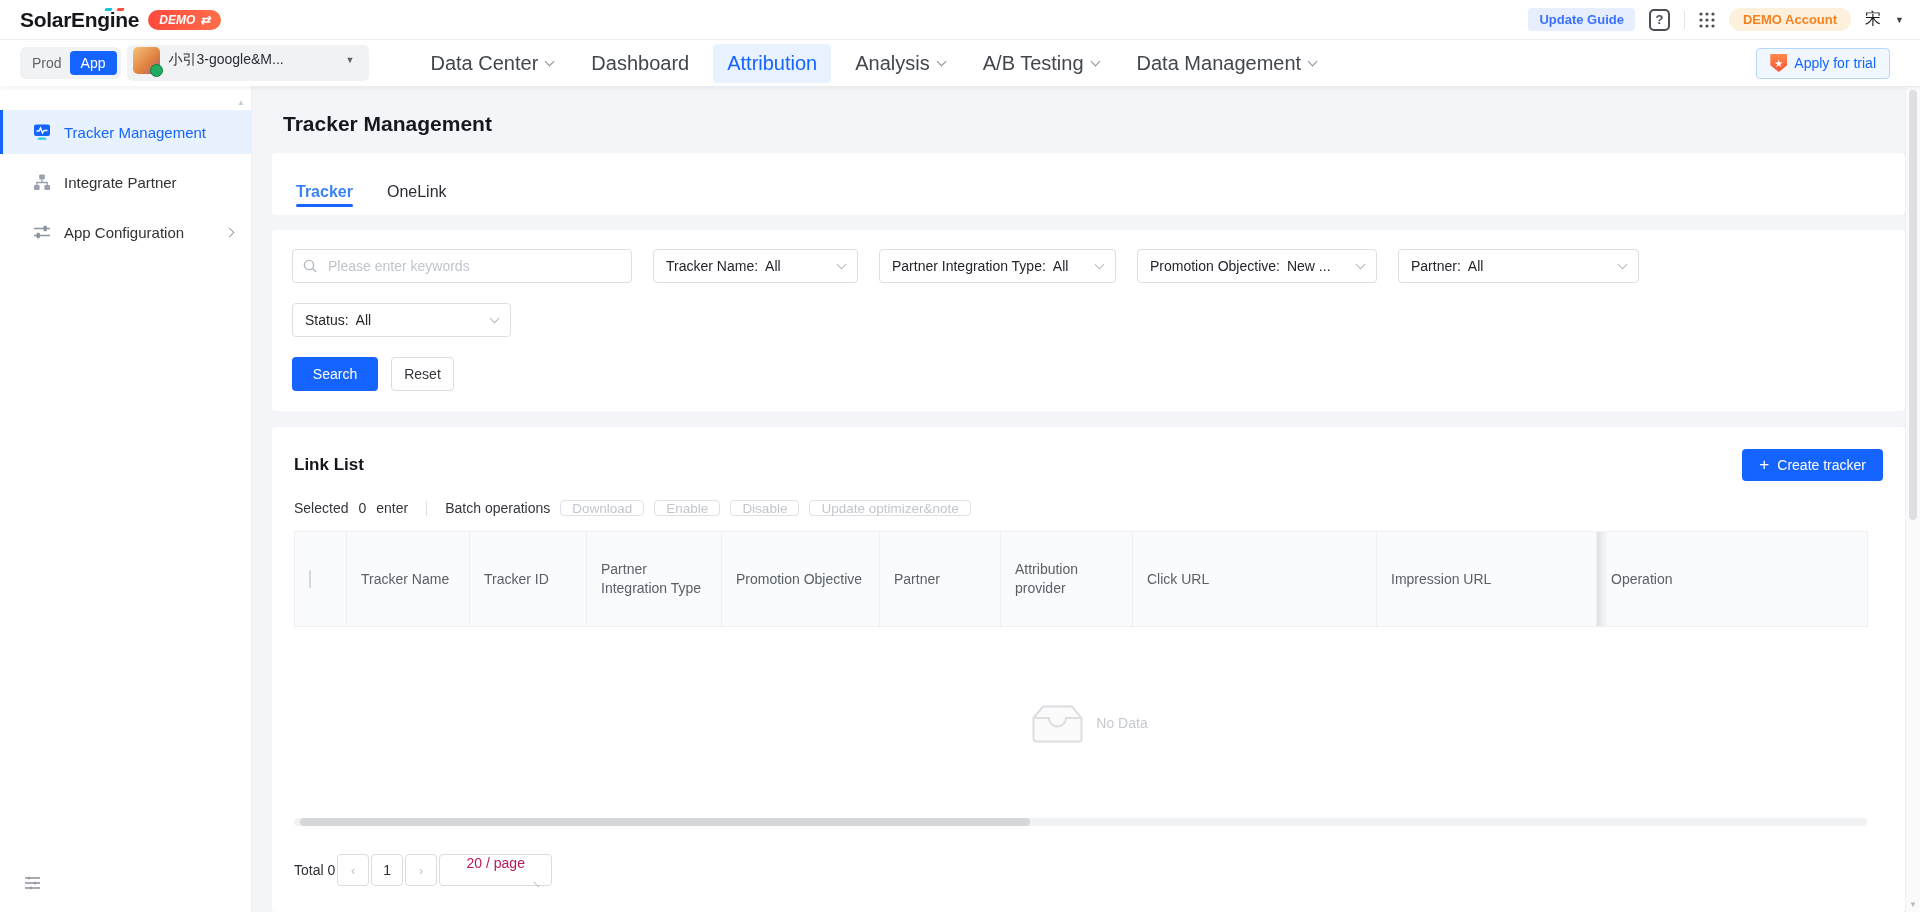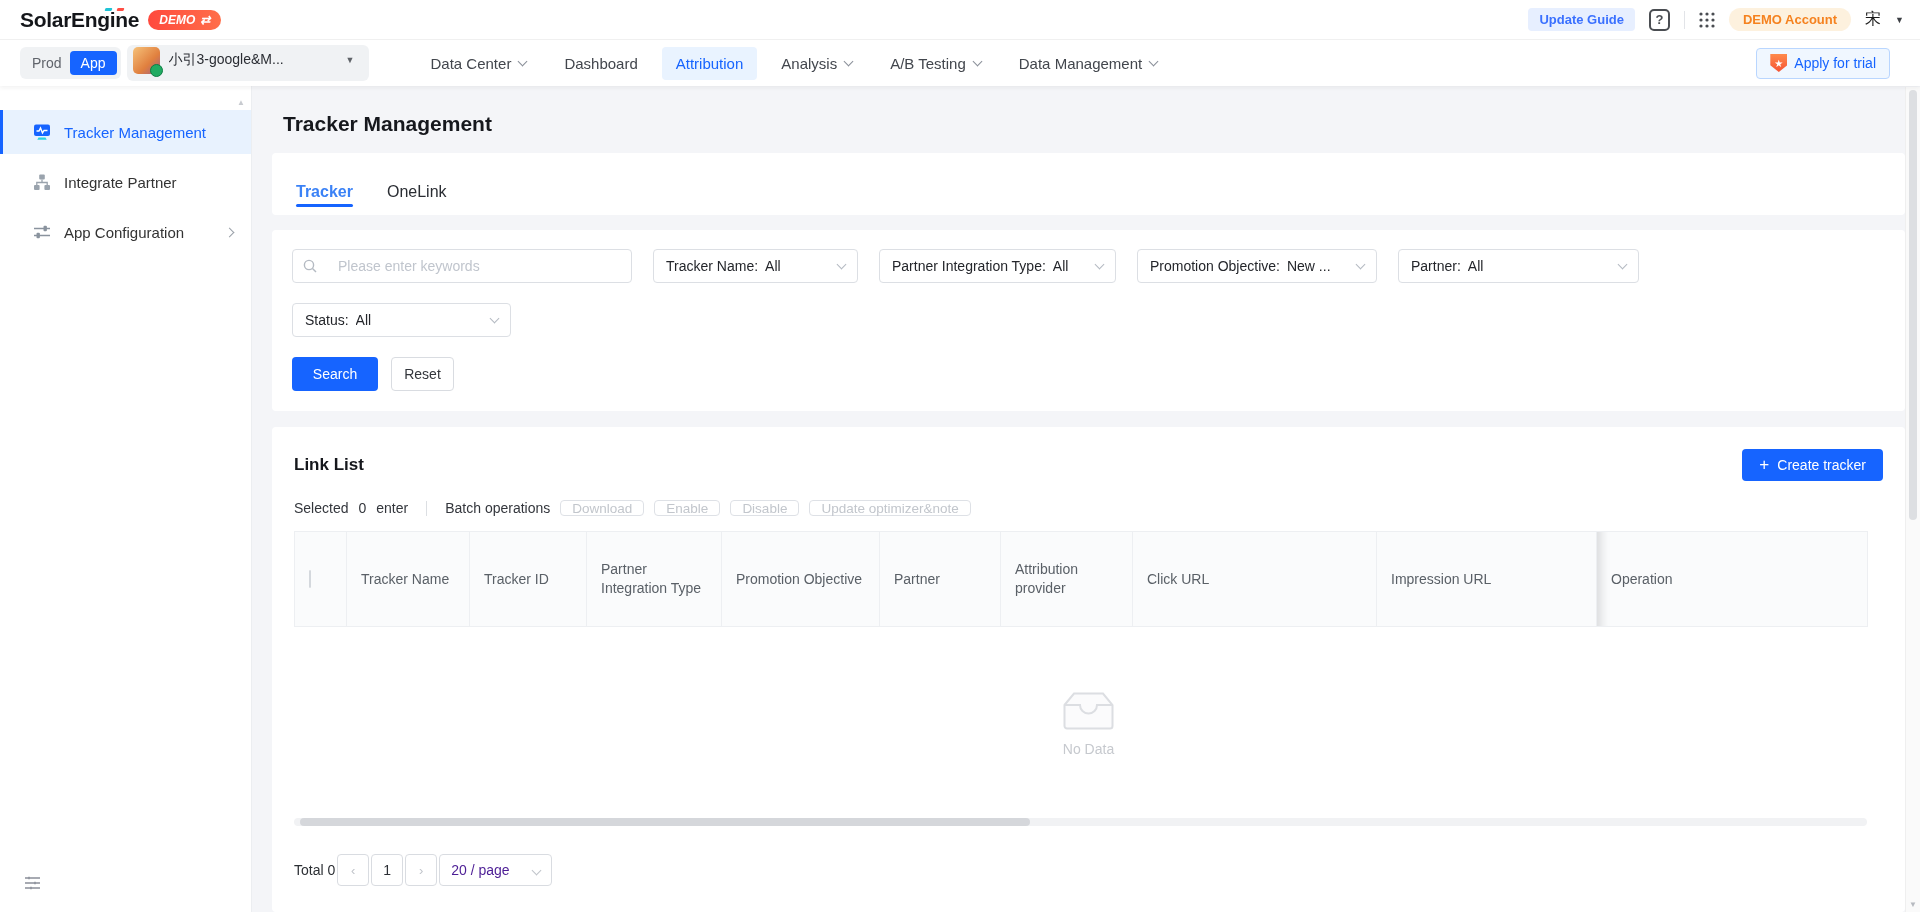--- a/index.html
+++ b/index.html
@@ -25,21 +25,21 @@
   
   .navbar { height:46px; background:#fff; display:flex; align-items:center; padding:0 24px 0 20px; box-shadow:0 2px 4px rgba(31,35,41,.06); position:relative; z-index:20; }
   .env-toggle { background:#f0f2f4; border-radius:6px; height:32px; display:flex; align-items:center; padding:3px 4px 3px 12px; gap:8px; }
   .env-prod { font-size:14px; color:#60646b; cursor:pointer; }
   .env-app { background:#1664ff; color:#fff; font-size:14px; border-radius:4px; padding:4px 11px; cursor:pointer; }
   .app-select { background:#f0f2f4; border-radius:6px; height:36px; display:flex; align-items:center; padding:0 14px 6px 6px; gap:9px; margin-left:6px; width:242px; cursor:pointer; }
   .app-icon { width:27px; height:27px; border-radius:5px; background:linear-gradient(135deg,#f6c27a,#e07f3e 60%,#9c5e8b); position:relative; flex:none; }
   .app-icon .droid { position:absolute; right:-3px; bottom:-3px; width:13px; height:13px; border-radius:50%; background:#21ab62; border:1.5px solid #0e7d44; }
   .app-name { font-size:14px; color:#2a2d33; white-space:nowrap; overflow:hidden; text-overflow:ellipsis; flex:1; }
   .nav-menu { display:flex; align-items:center; gap:10px; margin-left:48px; }
-  .nav-item { font-size:15px; color:#42464d; padding:8px 14px; border-radius:4px; cursor:pointer; display:flex; align-items:center; white-space:nowrap; }
+  .nav-item { font-size:20px; color:#42464d; padding:8px 14px; border-radius:4px; cursor:pointer; display:flex; align-items:center; white-space:nowrap; }
   .nav-item.active { color:#1664ff; background:#e9f3ff; }
   .chev { display:inline-block; width:7px; height:7px; border-right:1.6px solid #8a8f99; border-bottom:1.6px solid #8a8f99; transform:rotate(45deg); margin-left:8px; margin-top:-4px; }
   .apply-btn { margin-left:auto; margin-right:6px; background:#f0f7ff; border:1px solid #b9d6ff; color:#1664ff; font-size:14px; border-radius:4px; height:31px; padding:0 13px; display:flex; align-items:center; gap:7px; cursor:pointer; }
   .shield { width:17px; height:18px; background:linear-gradient(180deg,#ff8a4c,#f55334); clip-path:polygon(0 0,100% 0,100% 62%,50% 100%,0 62%); position:relative; display:flex; align-items:center; justify-content:center; color:#fff; font-size:10px; }
 
   
   .layout { display:flex; height:826px; }
   .sidebar { width:252px; background:#fff; border-right:1px solid #eceef1; position:relative; padding-top:24px; flex:none; }
   .side-item { height:44px; display:flex; align-items:center; padding:0 18px 0 33px; gap:13px; font-size:15px; color:#333; cursor:pointer; margin-bottom:6px; position:relative; }
   .side-item.active { background:#e8f2fe; color:#1664ff; }
@@ -52,21 +52,21 @@
   .page-title { font-size:21px; font-weight:700; color:#16181d; margin:26px 0 17px 31px; }
   .card { background:#fff; border-radius:4px; margin:0 0 0 20px; }
   .tabs-card { height:62px; display:flex; align-items:flex-end; padding:0 24px; gap:34px; }
   .tab { font-size:16px; padding-bottom:14px; position:relative; cursor:pointer; color:#2a2d33; }
   .tab.active { font-weight:700; color:#3b82f6; }
   .tab.active::after { content:""; position:absolute; left:0; right:0; bottom:8px; height:3px; border-radius:2px; background:#1664ff; }
 
   
   .filter-card { margin-top:15px; padding:19px 20px 20px; }
   .f-row { display:flex; gap:21px; margin-bottom:20px; }
-  .f-input { width:340px; height:34px; border:1px solid #dcdfe4; border-radius:4px; display:flex; align-items:center; padding:0 10px; gap:21px; background:#fff; }
+  .f-input { width:340px; height:34px; border:1px solid #dcdfe4; border-radius:4px; display:flex; align-items:center; padding:0 10px; gap:11px; background:#fff; }
   .f-input input { border:none; outline:none; flex:1; font-size:14px; color:#333; font-family:"Liberation Sans",sans-serif; }
   .f-input input::placeholder { color:#c0c5cd; }
   .f-select { height:34px; border:1px solid #dcdfe4; border-radius:4px; display:flex; align-items:center; padding:0 12px; font-size:14px; color:#24262b; background:#fff; cursor:pointer; }
   .f-select .val { margin-left:7px; white-space:nowrap; overflow:hidden; text-overflow:ellipsis; }
   .f-select .chev { margin-left:auto; border-color:#b4bac2; }
   .w200{width:205px}.w235{width:237px}.w238{width:240px}.w240{width:241px}.w245{width:219px}
   .btn-row { display:flex; gap:13px; margin-top:1px; }
   .btn { height:34px; border-radius:4px; font-size:14px; display:flex; align-items:center; justify-content:center; cursor:pointer; font-family:"Liberation Sans",sans-serif; }
   .btn-primary { background:#1664ff; color:#fff; border:none; width:86px; }
   .btn-plain { background:#fff; color:#33363c; border:1px solid #d9dce1; width:63px; }
@@ -77,28 +77,28 @@
   .list-title { font-size:17px; font-weight:700; color:#15171c; }
   .create-btn { margin-left:auto; background:#1664ff; color:#fff; border:none; height:32px; border-radius:4px; padding:0 17px; font-size:14px; display:flex; align-items:center; gap:8px; cursor:pointer; }
   .create-btn .plus { font-size:17px; font-weight:400; margin-top:-1px; }
   .batch-row { display:flex; align-items:center; margin-top:19px; font-size:14px; color:#33363c; gap:10px; }
   .batch-sep { width:1px; height:15px; background:#dcdfe3; margin:0 8px; }
   .batch-btn { border:1px solid #dee1e6; background:#fff; color:#c2c6cc; font-size:13.5px; border-radius:4px; height:16px; padding:0 11px; display:flex; align-items:center; cursor:not-allowed; font-family:"Liberation Sans",sans-serif; }
   table.grid { border-collapse:collapse; table-layout:fixed; width:1573px; margin-top:15px; }
   table.grid th { background:#fafbfc; border:1px solid #edeff2; font-weight:400; font-size:14px; color:#5a6067; text-align:left; padding:12px 14px; height:95px; vertical-align:middle; line-height:1.35; }
   th.op-col { box-shadow:inset 14px 0 10px -10px rgba(20,24,31,.14); }
   .cbx { width:16px; height:16px; border:1px solid #d4d8dd; border-radius:3px; background:#f1f2f4; cursor:pointer; }
-  .empty-zone { height:192px; display:flex; flex-direction:column; align-items:center; justify-content:center; gap:10px; }
+  .empty-zone { height:192px; display:flex; flex-direction:row; align-items:center; justify-content:center; gap:10px; }
   .empty-text { font-size:14px; color:#c6c9ce; }
   .hscroll { height:8px; border-radius:4px; background:#f1f2f4; position:relative; width:1573px; }
   .hscroll .thumb { position:absolute; left:6px; top:0; height:8px; width:730px; border-radius:4px; background:#d5d7db; cursor:grab; }
   .pager { display:flex; align-items:center; justify-content:flex-start; gap:2px; margin-top:28px; padding-bottom:26px; font-size:14px; color:#2c2f34; }
   .pg-btn { width:32px; height:32px; border:1px solid #d9dce1; border-radius:4px; background:#fff; display:flex; align-items:center; justify-content:center; font-size:13px; color:#c0c4ca; cursor:pointer; font-family:"Liberation Sans",sans-serif; }
   .pg-btn.page-num { color:#2c2f34; font-size:14px; }
-  .pg-select { height:32px; border:1px solid #d9dce1; border-radius:4px; background:#fff; display:flex; align-items:center; padding:0 11px; gap:12px; font-size:14px; color:#4c1d95; cursor:pointer; width:113px; }
+  .pg-select { height:32px; border:1px solid #d9dce1; border-radius:4px; background:#fff; display:flex; align-items:center; padding:0 11px; gap:12px; font-size:14px; color:#be185d; cursor:pointer; width:113px;flex-direction:column; }
   .pg-select .chev { border-color:#c0c4ca; margin:0 0 0 auto; }
 
   
   .vscroll { position:fixed; right:0; top:87px; bottom:0; width:15px; background:#fafafa; border-left:1px solid #efefef; }
   .vscroll .vthumb { position:absolute; top:3px; left:3px; width:8px; height:430px; border-radius:4px; background:#dddfe2; cursor:grab; }
   .vscroll .down { position:absolute; bottom:3px; left:3px; font-size:8px; color:#b7bac0; }
 </style>
 </head>
 <body>
 

